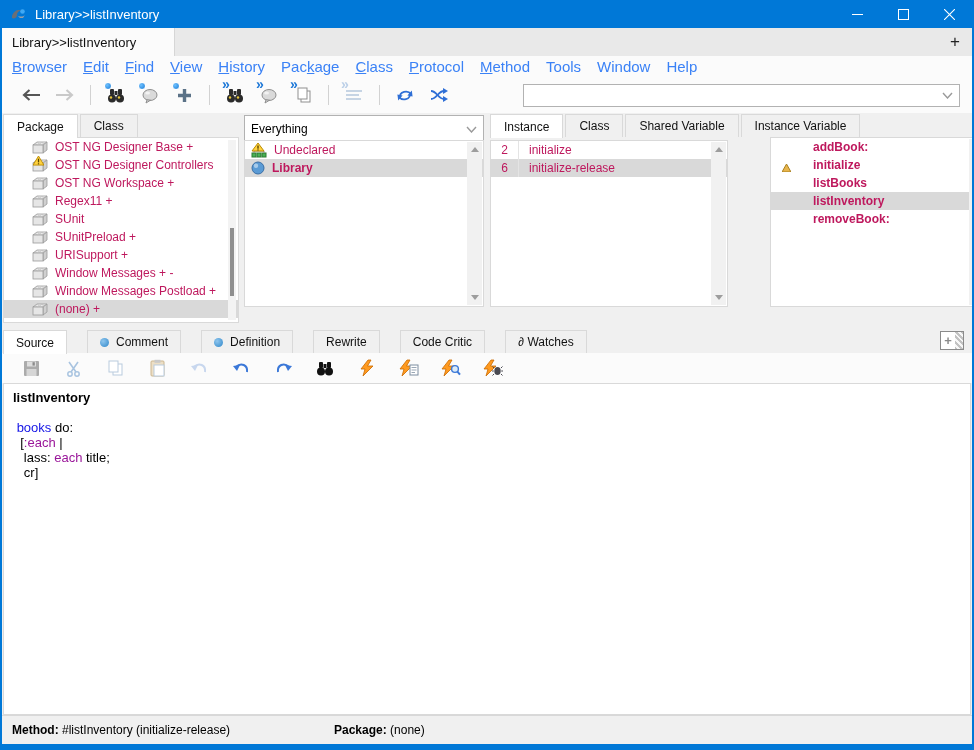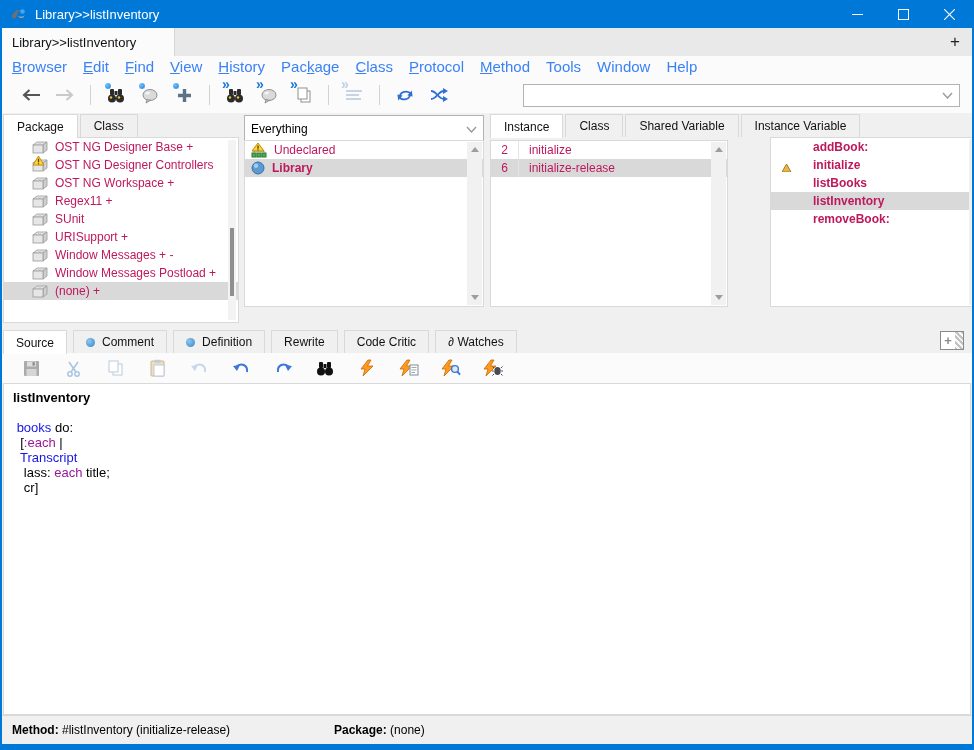--- a/index.html
+++ b/index.html
@@ -67,21 +67,21 @@
     display:flex;flex-direction:column;justify-content:space-between;align-items:center;}
   .arr{width:0;height:0;border-left:4px solid transparent;border-right:4px solid transparent;margin:5px 0;}
   .arr.up{border-bottom:5px solid #9d9d9d;}
   .arr.down{border-top:5px solid #9d9d9d;}
   .thin-scroll{position:absolute;right:2px;top:2px;bottom:2px;width:8px;background:#f3f3f3;}
   .thin-scroll .thumb{position:absolute;left:2px;width:4px;top:88px;height:68px;background:#8f8f8f;}
 
   
   .srctabs{flex:0 0 25px;background:#f0f0f0;display:flex;align-items:flex-end;padding-left:1px;position:relative;}
   .stab{height:23px;padding:0 12px;font-size:12px;display:flex;align-items:center;background:#f0f0f0;
-    border:1px solid #d9d9d9;border-bottom:none;margin-right:6px;color:#111;gap:7px;}
+    border:1px solid #d9d9d9;border-bottom:none;margin-right:20px;color:#111;gap:7px;}
   .stab.active{background:#fff;height:24px;margin-bottom:-1px;z-index:2;}
   .stab .dot8{width:9px;height:9px;border-radius:50%;background:radial-gradient(circle at 35% 35%,#8fc6ee,#2e86c9);}
   .splitter-btn{position:absolute;right:8px;top:3px;width:24px;height:19px;background:#fff;border:1px solid #8a8a8a;
     display:flex;}
   .splitter-btn .plus{flex:1;display:flex;align-items:center;justify-content:center;color:#8a8a8a;
     font-weight:bold;font-size:13px;}
   .splitter-btn .hatch{width:8px;background:repeating-linear-gradient(45deg,#c2c2c2 0 2px,#f7f7f7 2px 4px);}
   .srctoolbar{flex:0 0 30px;background:#fbfbfb;display:flex;align-items:center;padding-left:8px;}
   .srctoolbar .tbtn{margin:0 7px;}
 
@@ -327,20 +327,32 @@
           <div class="row tree-row">
             <span class="icon-wrap">
               <svg width="16" height="13" viewBox="0 0 16 13">
                 <polygon points="1,4 5,1 15,1 11,4" fill="#f3f3f3" stroke="#9a9a9a" stroke-width="0.8"></polygon>
                 <polygon points="11,4 15,1 15,9 11,12" fill="#d0d0d0" stroke="#9a9a9a" stroke-width="0.8"></polygon>
                 <rect x="1" y="4" width="10" height="8" fill="#e6e6e6" stroke="#9a9a9a" stroke-width="0.8"></rect>
                 <ellipse cx="5.2" cy="2.7" rx="1.7" ry="0.9" fill="#fbfbfb" stroke="#a5a5a5" stroke-width="0.6"></ellipse>
                 <ellipse cx="9.8" cy="2.7" rx="1.7" ry="0.9" fill="#fbfbfb" stroke="#a5a5a5" stroke-width="0.6"></ellipse>
               </svg>
             </span>
+            <span>SUnitPreload +</span>
+          </div>
+          <div class="row tree-row">
+            <span class="icon-wrap">
+              <svg width="16" height="13" viewBox="0 0 16 13">
+                <polygon points="1,4 5,1 15,1 11,4" fill="#f3f3f3" stroke="#9a9a9a" stroke-width="0.8"></polygon>
+                <polygon points="11,4 15,1 15,9 11,12" fill="#d0d0d0" stroke="#9a9a9a" stroke-width="0.8"></polygon>
+                <rect x="1" y="4" width="10" height="8" fill="#e6e6e6" stroke="#9a9a9a" stroke-width="0.8"></rect>
+                <ellipse cx="5.2" cy="2.7" rx="1.7" ry="0.9" fill="#fbfbfb" stroke="#a5a5a5" stroke-width="0.6"></ellipse>
+                <ellipse cx="9.8" cy="2.7" rx="1.7" ry="0.9" fill="#fbfbfb" stroke="#a5a5a5" stroke-width="0.6"></ellipse>
+              </svg>
+            </span>
             <span>URISupport +</span>
           </div>
           <div class="row tree-row">
             <span class="icon-wrap">
               <svg width="16" height="13" viewBox="0 0 16 13">
                 <polygon points="1,4 5,1 15,1 11,4" fill="#f3f3f3" stroke="#9a9a9a" stroke-width="0.8"></polygon>
                 <polygon points="11,4 15,1 15,9 11,12" fill="#d0d0d0" stroke="#9a9a9a" stroke-width="0.8"></polygon>
                 <rect x="1" y="4" width="10" height="8" fill="#e6e6e6" stroke="#9a9a9a" stroke-width="0.8"></rect>
                 <ellipse cx="5.2" cy="2.7" rx="1.7" ry="0.9" fill="#fbfbfb" stroke="#a5a5a5" stroke-width="0.6"></ellipse>
                 <ellipse cx="9.8" cy="2.7" rx="1.7" ry="0.9" fill="#fbfbfb" stroke="#a5a5a5" stroke-width="0.6"></ellipse>
@@ -583,21 +595,20 @@
           <line x1="18" y1="15" x2="19.5" y2="16.5" stroke="#4a4a52"></line>
         </svg>
     </span>
   </div>
 
   <div class="editor" id="editor">
       <div class="code-line"><span class="tk-sel">listInventory</span></div>
       <div class="code-line">&nbsp;</div>
       <div class="code-line"><span> </span><span class="tk-blue">books</span><span> do:</span></div>
       <div class="code-line"><span>  [</span><span class="tk-purple">:each</span><span> |</span></div>
-      <div class="code-line"><span>  </span><span class="tk-blue">Transcript</span></div>
       <div class="code-line"><span>   lass: </span><span class="tk-purple">each</span><span> title;</span></div>
       <div class="code-line"><span>   cr]</span></div>
     </div>
 
   <div class="statusbar">
     <span class="sb-method">
       <span class="sb-label">Method:</span><span> #listInventory (initialize-release)</span>
     </span>
     <span class="sb-package">
       <span class="sb-label">Package:</span><span> (none)</span>

